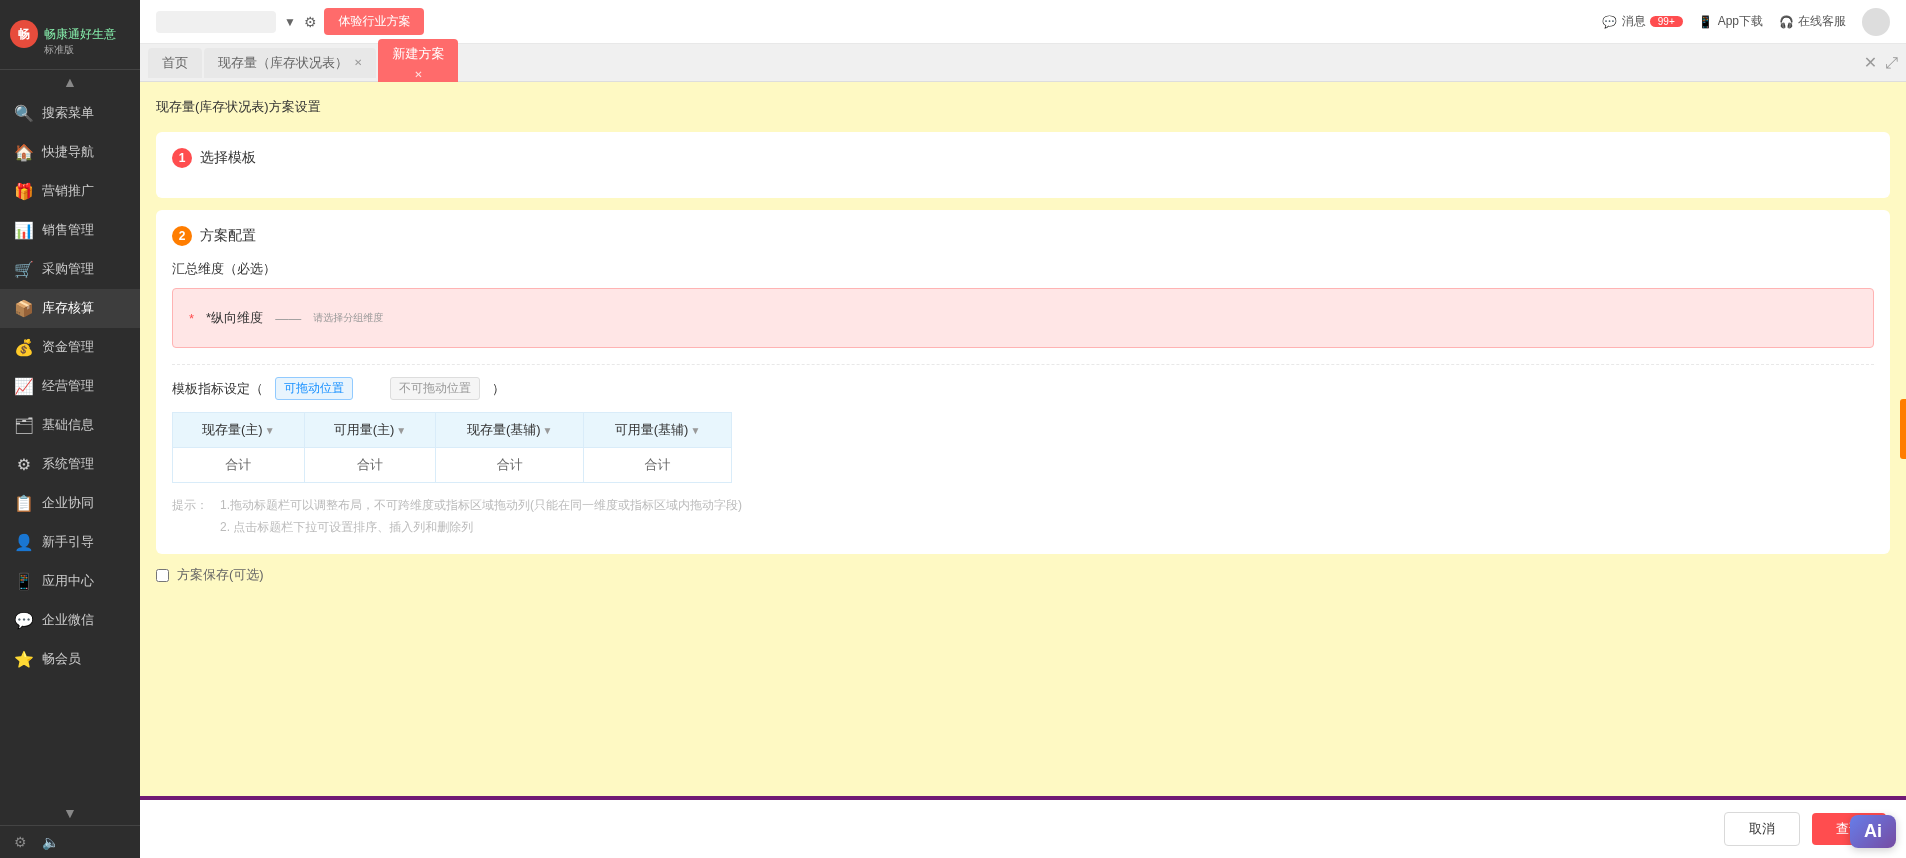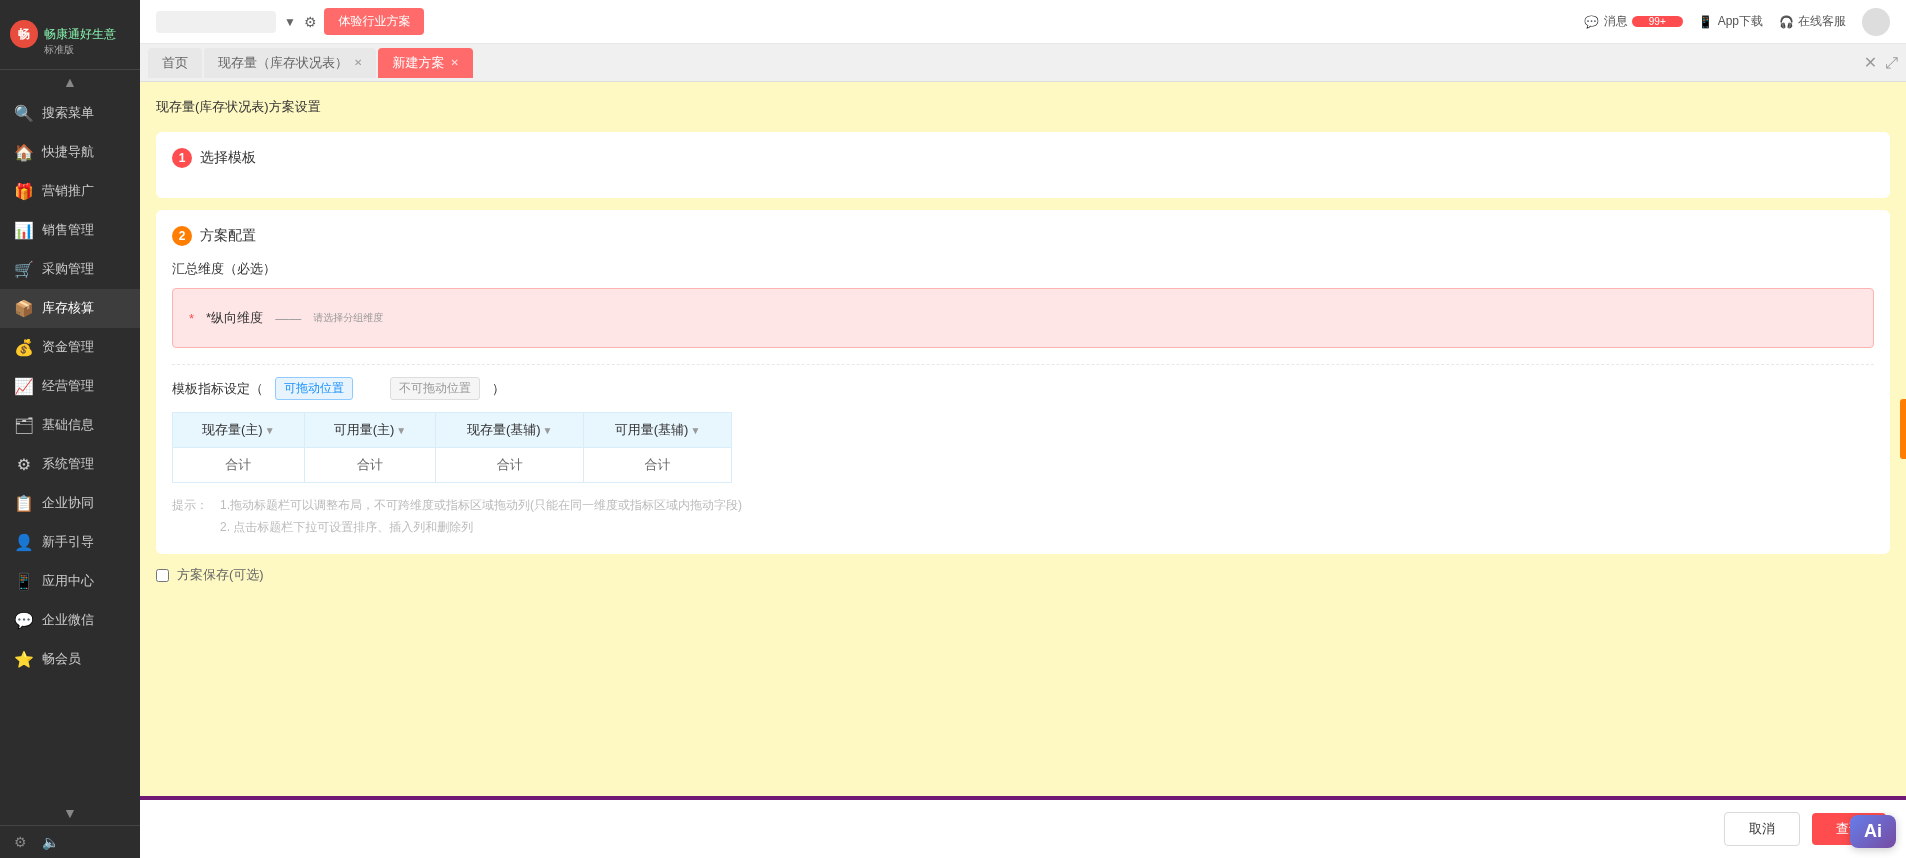--- a/index.html
+++ b/index.html
@@ -73,42 +73,42 @@
     .topbar-gear { color: #666; cursor: pointer; font-size: 14px; }
     .topbar-trial {
       background: #ff6b6b; color: white;
       border: none; border-radius: 4px;
       padding: 5px 14px; font-size: 12px; cursor: pointer;
     }
     .topbar-right { margin-left: auto; display: flex; align-items: center; gap: 16px; }
     .topbar-right-item { display: flex; align-items: center; gap: 4px; color: #555; font-size: 12px; cursor: pointer; }
     .badge {
       background: #ff4d4f; color: white; border-radius: 10px;
-      padding: 0 17px; font-size: 10px; min-width: 18px; text-align: right;
+      padding: 0 8px; font-size: 10px; min-width: 18px; text-align: right;
     }
     .topbar-avatar {
       width: 28px; height: 28px; background: #ddd; border-radius: 50%;
     }
 
     
     .tabbar {
       background: #f0f0f0;
       display: flex; align-items: center;
       border-bottom: 1px solid #ddd;
       padding: 0 8px;
       height: 38px;
       gap: 2px;
     }
     .tab {
       padding: 6px 14px; font-size: 13px; color: #666;
       cursor: pointer; border-radius: 4px 4px 0 0;
       display: flex; align-items: center; gap: 6px;
       background: #e8e8e8;
     }
-    .tab.active { background: #fff; color: #333; font-weight: 500; }
+    .tab.active { background: #fff; color: #333; font-weight: 500; flex-direction: column; }
     .tab-close { color: #999; font-size: 10px; cursor: pointer; }
     .tab.new-scheme { background: #ff6b6b; color: white; }
     .tab.new-scheme .tab-close { color: rgba(255,255,255,0.8); }
 
     
     .content { flex: 1; overflow-y: auto; background: #fef9c3; padding: 16px; }
 
     .page-title { font-size: 13px; color: #333; margin-bottom: 16px; }
 
     .section-card {

